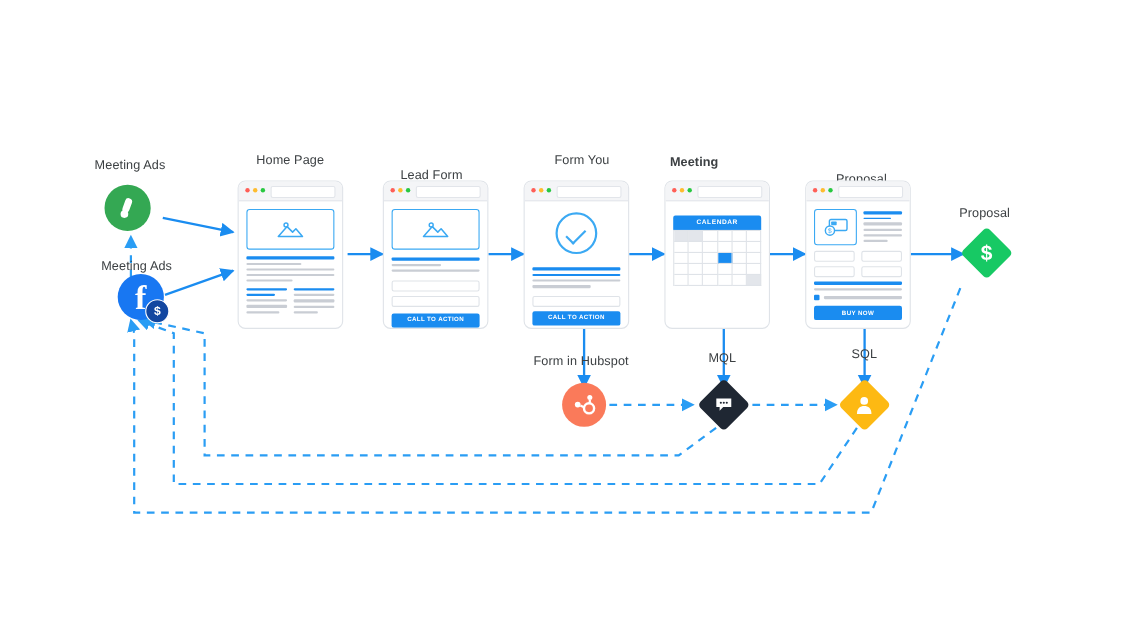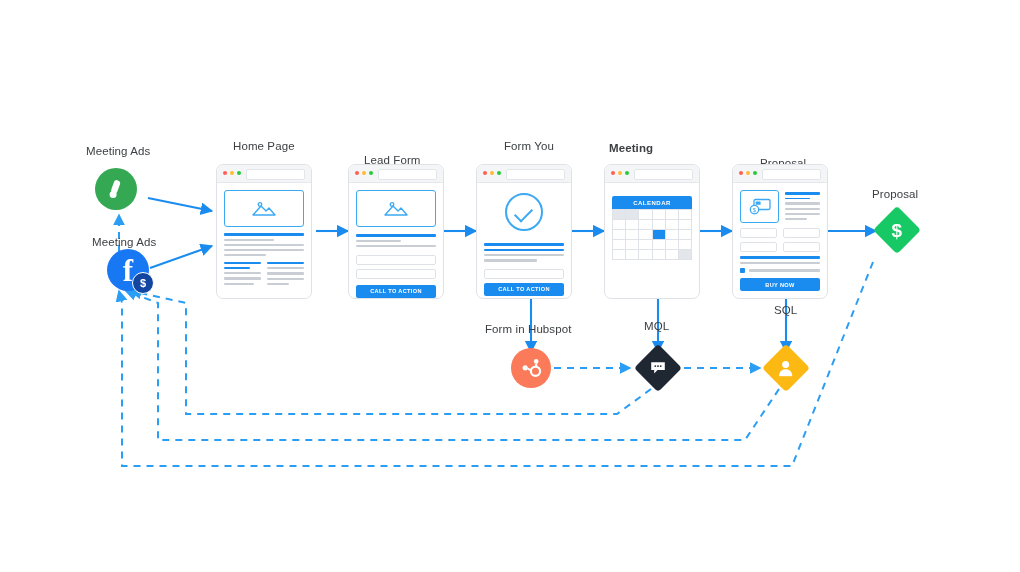--- a/index.html
+++ b/index.html
@@ -96,21 +96,21 @@
   <div class="lbl" style="left:86px;top:145px;">Meeting Ads</div>
   <div class="lbl" style="left:92px;top:236px;">Meeting Ads</div>
   <div class="lbl" style="left:233px;top:140px;">Home Page</div>
   <div class="lbl" style="left:364px;top:154px;">Lead Form</div>
   <div class="lbl" style="left:504px;top:140px;">Form You</div>
   <div class="lbl" style="left:609px;top:142px;font-weight:bold;">Meeting</div>
   <div class="lbl" style="left:760px;top:141px;margin-top:16px;">Proposal</div>
   <div class="lbl" style="left:872px;top:188px;">Proposal</div>
   <div class="lbl" style="left:485px;top:323px;">Form in Hubspot</div>
   <div class="lbl" style="left:644px;top:320px;">MQL</div>
-  <div class="lbl" style="left:774px;top:304px;">SQL</div>
+  <div class="lbl" style="left:774px;top:316px;">SQL</div>
 
   <div class="node" style="left:95px;top:168px;">
     <div class="gads">
       <svg width="24" height="24" viewBox="0 0 24 24">
         <rect x="8.5" y="3" width="6.4" height="13.5" rx="3.2" fill="#fff" transform="rotate(20 11.7 9.7)"></rect>
         <circle cx="9.1" cy="17.6" r="3.5" fill="#fff"></circle>
       </svg>
     </div>
   </div>
 

